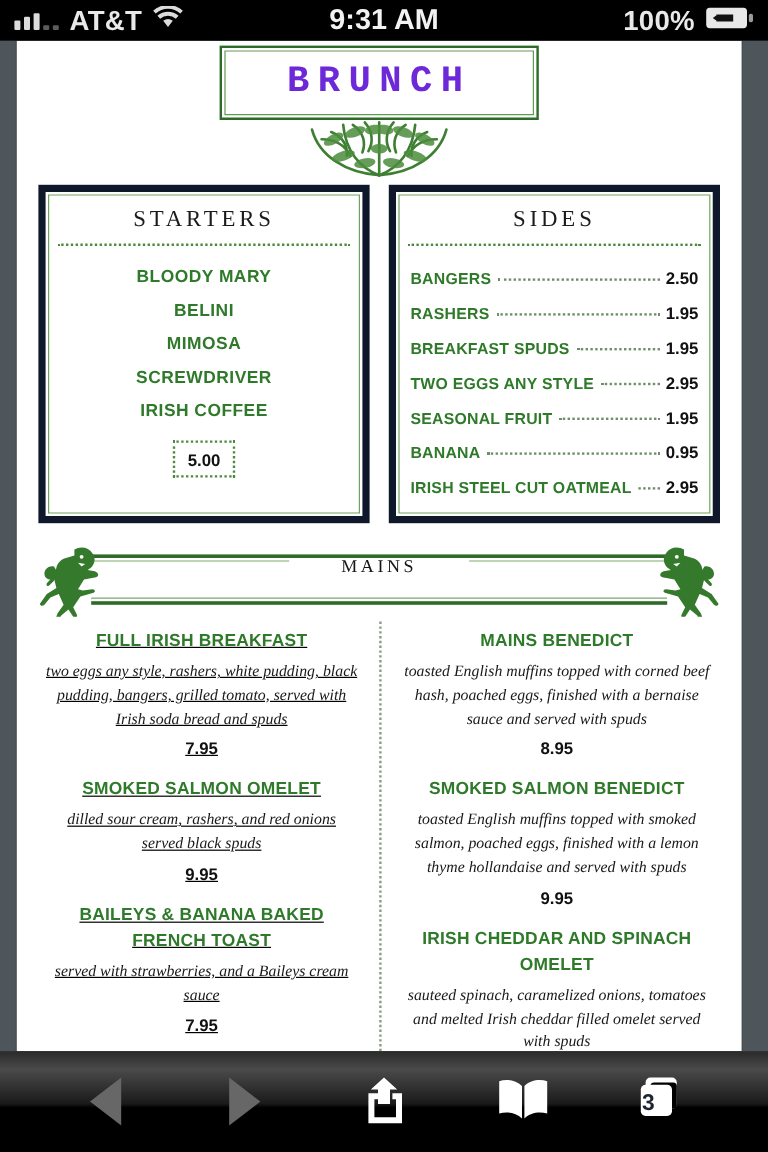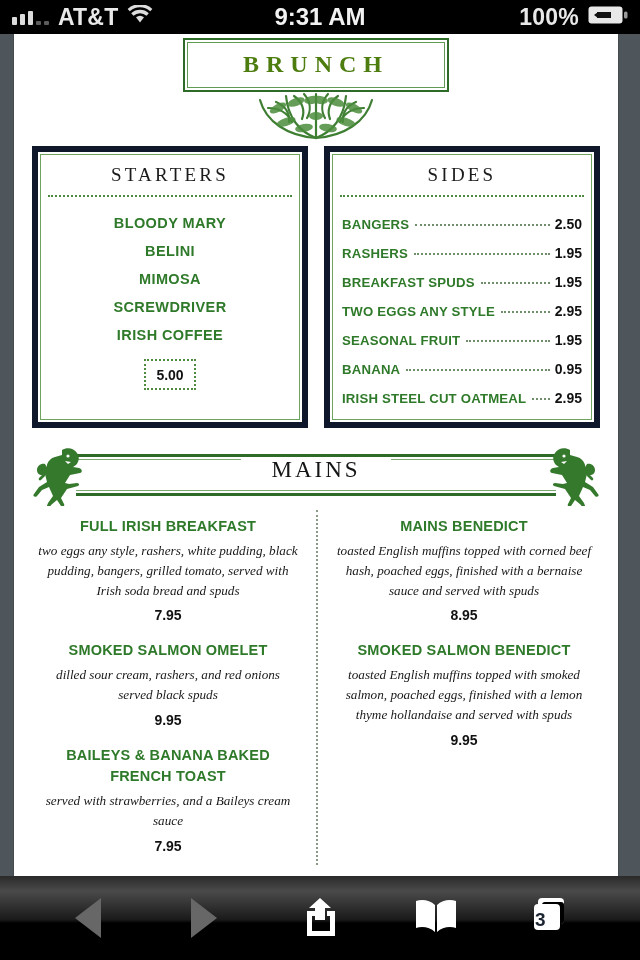--- a/index.html
+++ b/index.html
@@ -47,23 +47,23 @@
   
   .brunch-wrap{ position:relative; padding-top:4px; }
   .brunch-box{
     width:266px; margin:0 auto;
     border:2px solid #2f6b28;
     box-shadow:inset 0 0 0 2px #fff, inset 0 0 0 3px #5f9b52;
     padding:11px 0 12px;
     text-align:center; background:#fff; position:relative; z-index:3;
   }
   .brunch-box .ttl{
-    font-family:Liberation Serif, serif;
-    font-size:24px; font-weight:bold; letter-spacing:7px;
-    color:#4d7c0f;
+    font-family:Liberation Mono, monospace;
+    font-size:31px; font-weight:bold; letter-spacing:7px;
+    color:#6d28d9;
   }
   .wreath{
     position:relative; margin:-6px auto 0; width:200px; height:54px; z-index:1;
   }
   .wreath svg{ display:block; width:200px; height:54px; }
 
   
   .boxrow{ display:flex; gap:16px; padding:6px 18px 0; align-items:stretch; }
   .mbox{
     flex:1; position:relative;
@@ -125,34 +125,34 @@
     position:absolute; left:44px; right:44px; top:10px; height:42px;
     border-top:3px solid #2f6b28; border-bottom:3px solid #2f6b28;
     box-shadow:inset 0 2px 0 #fff, inset 0 3px 0 #7aa96c,
                inset 0 -2px 0 #fff, inset 0 -3px 0 #7aa96c;
     background:#fff;
   }
   .mains-ttl{
     position:absolute; left:0; right:0; top:13px;
     text-align:center;
     font-family:"Liberation Serif", serif;
-    font-size:23px; letter-spacing:3px; color:#151515;
+    font-size:15px; letter-spacing:3px; color:#151515;
     background:#fff; width:150px; margin:0 auto;
   }
   .lion{ position:absolute; top:0; width:64px; height:62px; }
   .lion.l{ left:0; }
   .lion.r{ right:0; transform:scaleX(-1); }
   .lion svg{ display:block; width:64px; height:62px; }
 
   
   .mgrid{
     position:relative; display:flex; padding:10px 16px 0;
   }
   .mcol{ flex:1; padding:0 8px; }
-  .mcol.left{ padding-right:18px; }
+  .mcol.left{ padding-right:18px;text-decoration:underline; }
   .mcol.right{ padding-left:18px; }
   .mdivider{
     position:absolute; left:50%; top:4px; bottom:6px;
     border-left:2px dotted #8a9a85;
   }
   .dish{ text-align:center; margin-bottom:17px; }
   .dish-name{
     font-size:14.5px; font-weight:bold; letter-spacing:.2px;
     color:#2f7a2a; line-height:1.45; margin-bottom:4px;
   }
@@ -361,20 +361,25 @@
           <div class="dish">
             <div class="dish-name">MAINS BENEDICT</div>
             <div class="dish-desc">toasted English muffins topped with corned beef hash, poached eggs, finished with a bernaise sauce and served with spuds</div>
             <div class="dish-price">8.95</div>
           </div>
           <div class="dish">
             <div class="dish-name">SMOKED SALMON BENEDICT</div>
             <div class="dish-desc">toasted English muffins topped with smoked salmon, poached eggs, finished with a lemon thyme hollandaise and served with spuds</div>
             <div class="dish-price">9.95</div>
           </div>
+          <div class="dish">
+            <div class="dish-name">IRISH CHEDDAR AND SPINACH OMELET</div>
+            <div class="dish-desc">sauteed spinach, caramelized onions, tomatoes and melted Irish cheddar filled omelet served with spuds</div>
+            <div class="dish-price">8.95</div>
+          </div>
         </div>
       </div>
 
     </div>
   </div>
 
   <div class="toolbar">
     <div class="tb-btn">
       <span class="tri back"></span>
     </div>

